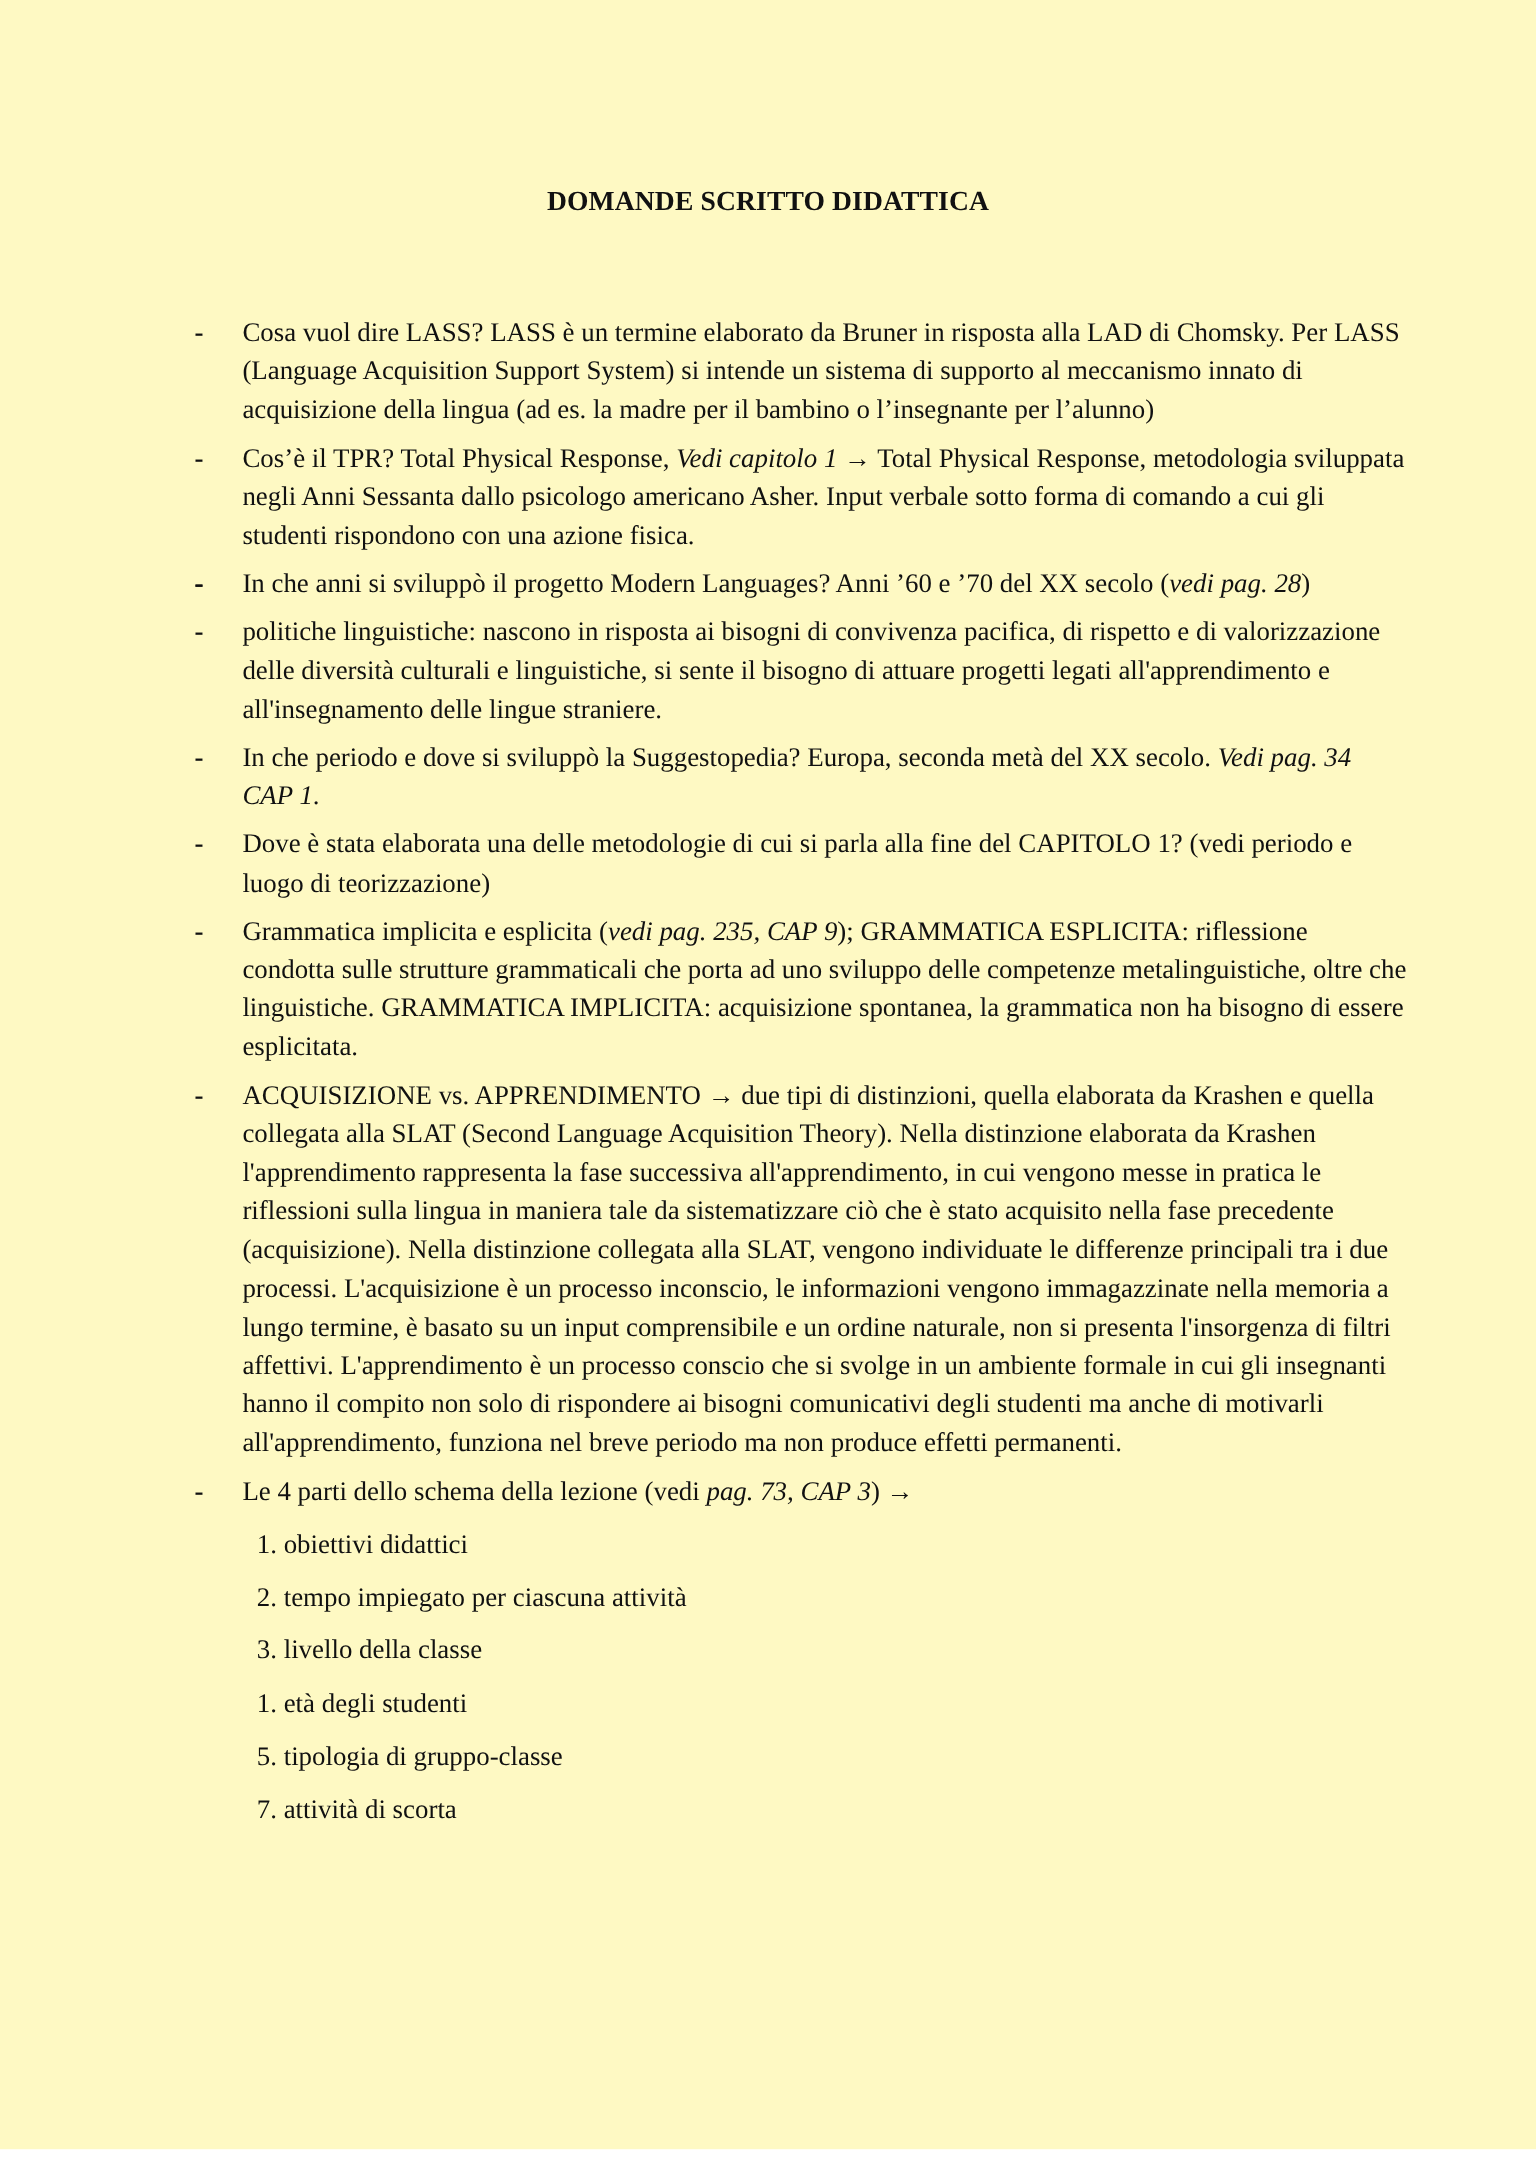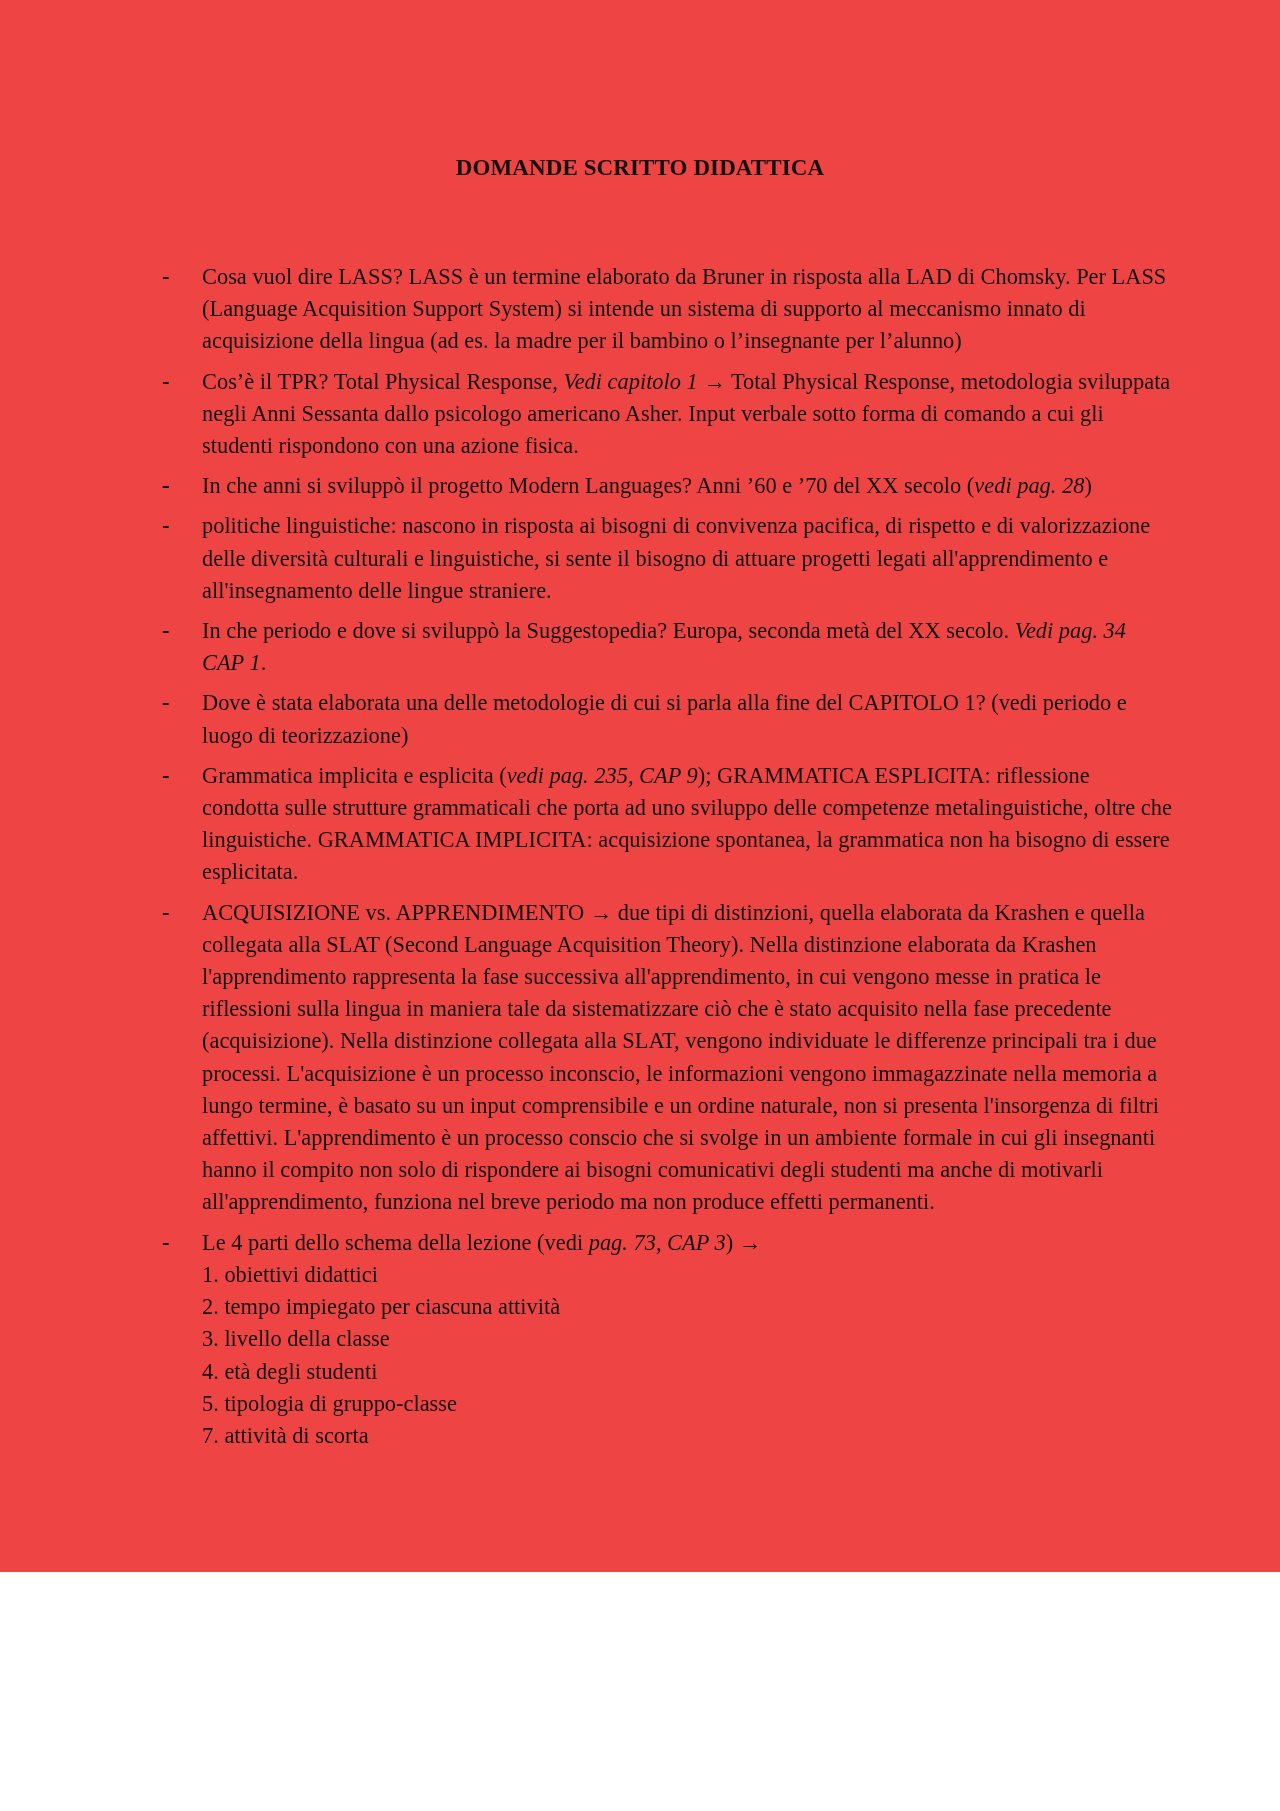--- a/index.html
+++ b/index.html
@@ -13,22 +13,22 @@
       position: relative;
       overflow: hidden;
       font-family: "Liberation Serif", "DejaVu Serif", serif;
       color: #111111;
     }
     .page {
       position: absolute;
       left: 0;
       top: 0;
       width: 1280px;
-      height: 1572px;
-      background: #ef4444;
+      height: 1791px;
+      background: #fef9c3;
     }
     .title {
       position: absolute;
       top: 155px;
       left: 0;
       width: 1280px;
       text-align: center;
       font-weight: bold;
       font-size: 23px;
       letter-spacing: 0.1px;
@@ -55,21 +55,21 @@
       top: 0;
       font-weight: bold;
       width: 20px;
     }
     .sublist {
       margin: 0;
       padding: 0;
       list-style: none;
     }
     .sublist li {
-      margin: 0;
+      margin: 12px;
       padding: 0;
     }
     em { }
   </style>
 </head>
 <body>
 
 <div class="page">
   <div class="title">DOMANDE SCRITTO DIDATTICA</div>
 
@@ -119,19 +119,19 @@
       <span>ACQUISIZIONE vs. APPRENDIMENTO → due tipi di distinzioni, quella elaborata da Krashen e quella collegata alla SLAT (Second Language Acquisition Theory). Nella distinzione elaborata da Krashen l'apprendimento rappresenta la fase successiva all'apprendimento, in cui vengono messe in pratica le riflessioni sulla lingua in maniera tale da sistematizzare ciò che è stato acquisito nella fase precedente (acquisizione). Nella distinzione collegata alla SLAT, vengono individuate le differenze principali tra i due processi. L'acquisizione è un processo inconscio, le informazioni vengono immagazzinate nella memoria a lungo termine, è basato su un input comprensibile e un ordine naturale, non si presenta l'insorgenza di filtri affettivi. L'apprendimento è un processo conscio che si svolge in un ambiente formale in cui gli insegnanti hanno il compito non solo di rispondere ai bisogni comunicativi degli studenti ma anche di motivarli all'apprendimento, funziona nel breve periodo ma non produce effetti permanenti.</span>
     </li>
 
     <li class="item">
       <span class="dash">-</span>
       <span>Le 4 parti dello schema della lezione (vedi </span><em>pag. 73, CAP 3</em><span>) →</span>
       <ul class="sublist">
         <li>1. obiettivi didattici</li>
         <li>2. tempo impiegato per ciascuna attività</li>
         <li>3. livello della classe</li>
-        <li>4. età degli studenti</li>
+        <li>1. età degli studenti</li>
         <li>5. tipologia di gruppo-classe</li>
         <li>7. attività di scorta</li>
       </ul>
     </li>
   </ul>
 </div>
 
 </body></html>

